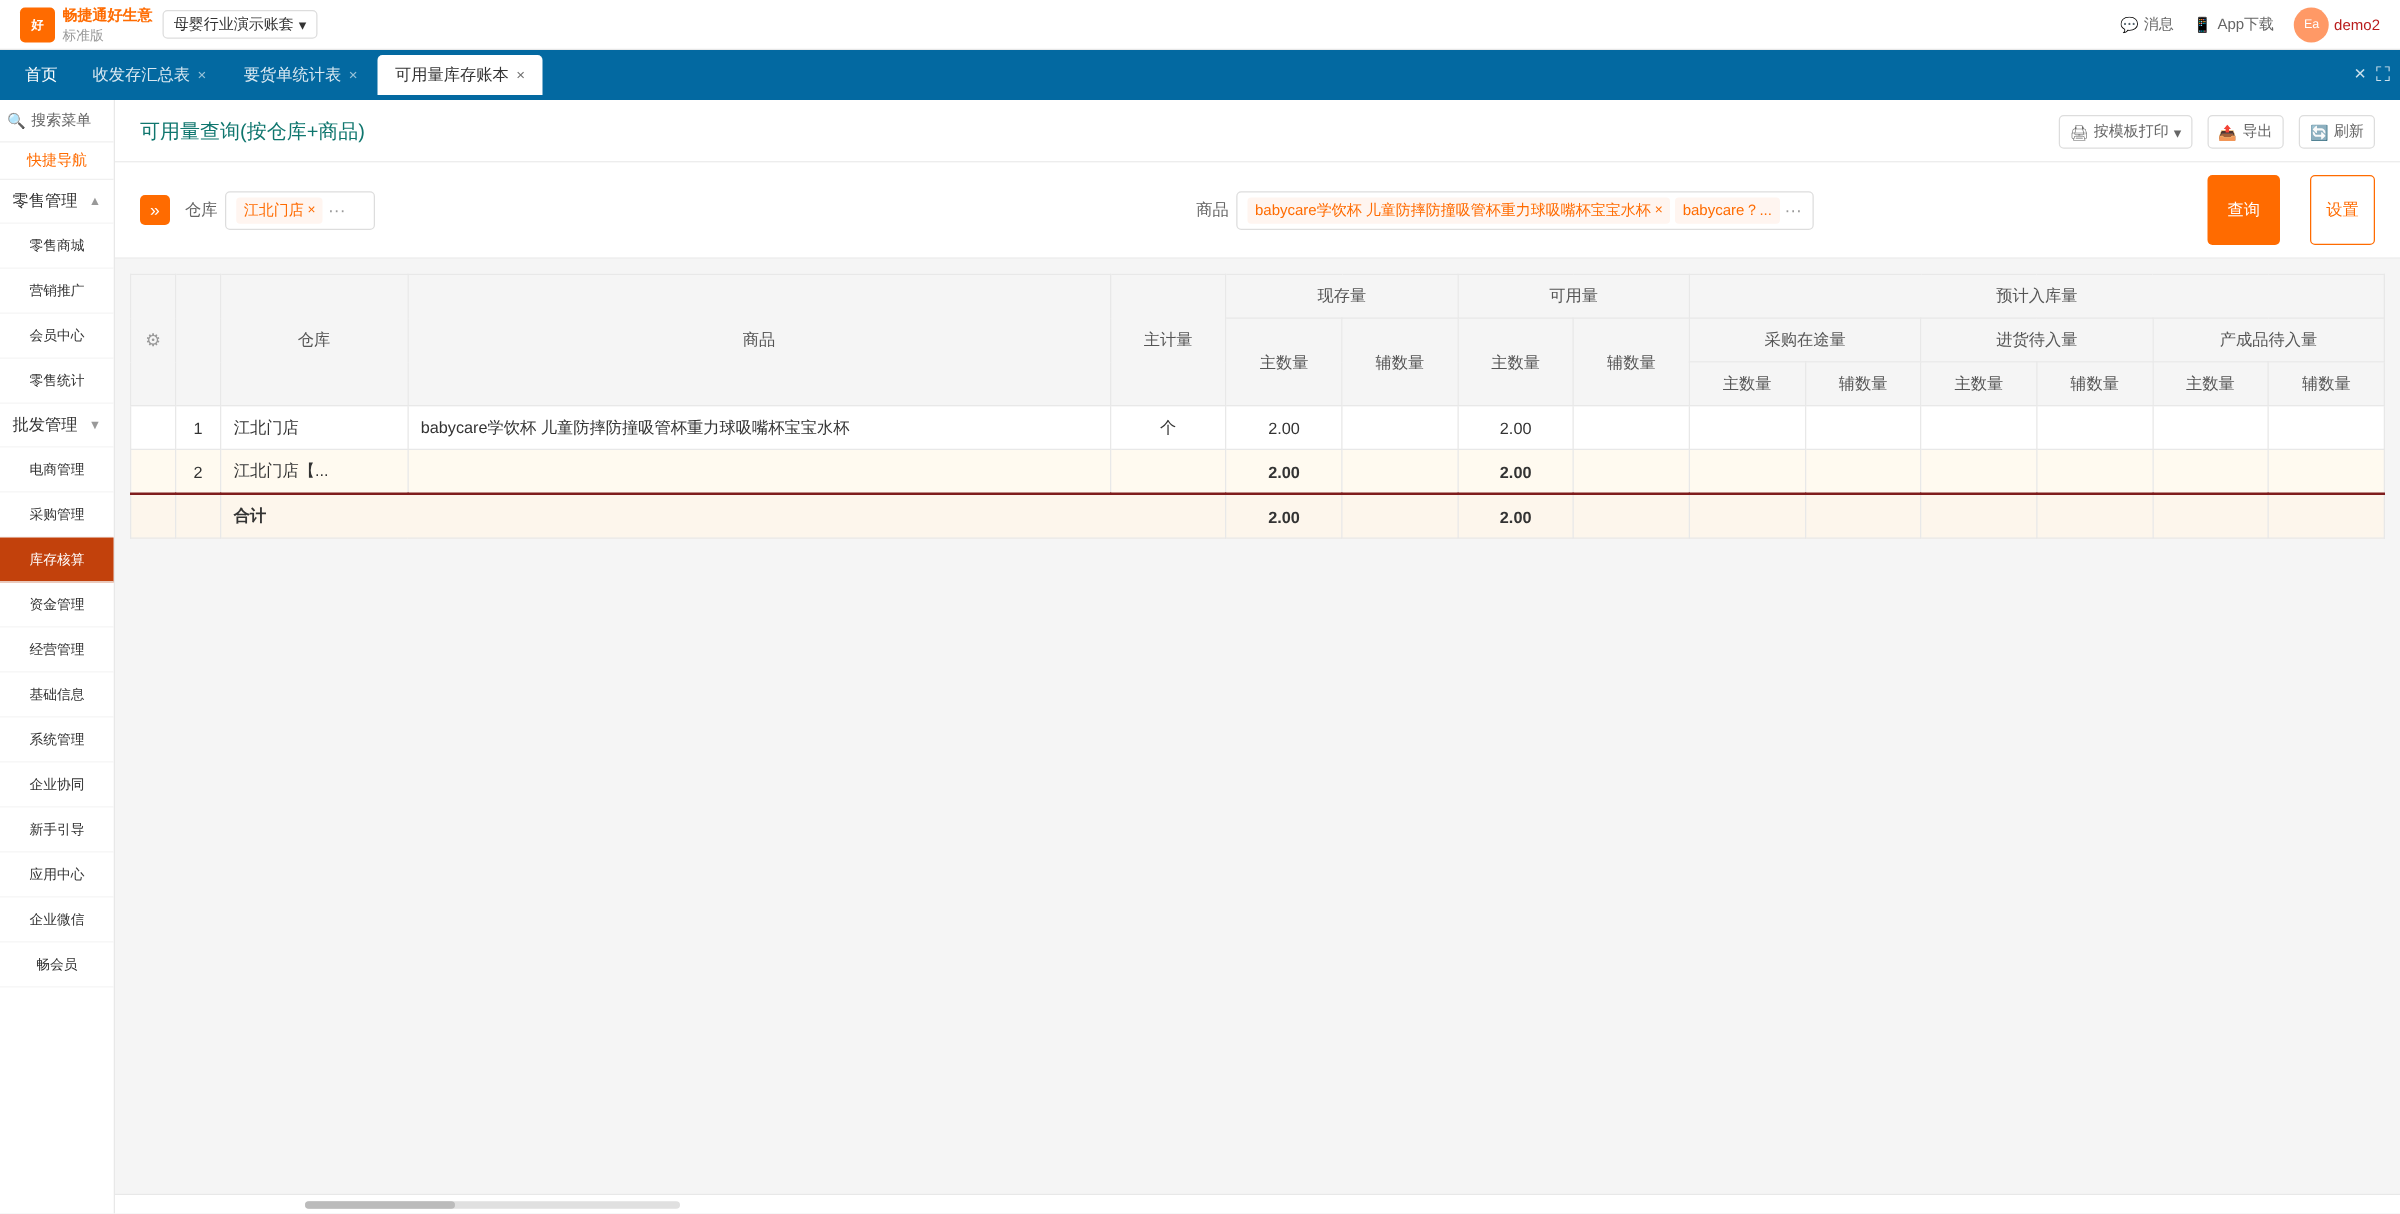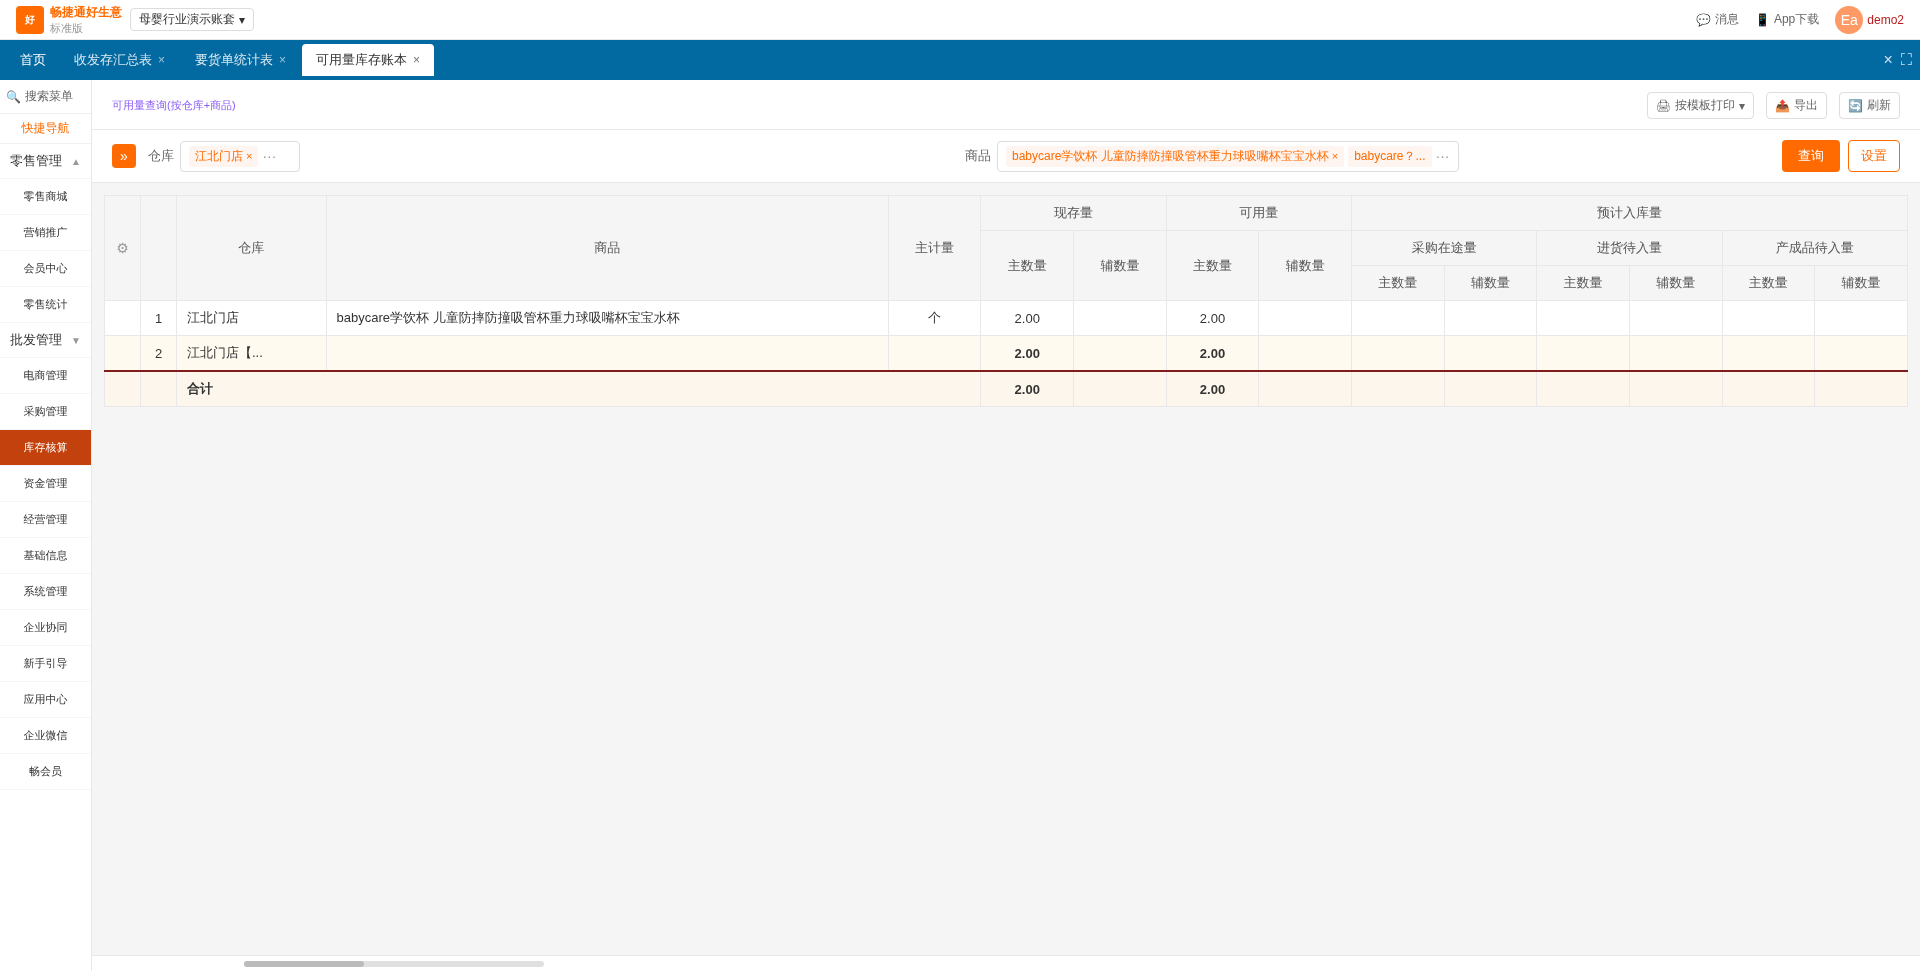--- a/index.html
+++ b/index.html
@@ -21,21 +21,21 @@
     .logo-icon { width: 28px; height: 28px; background: #ff6b00; border-radius: 4px; display: flex; align-items: center; justify-content: center; color: white; font-size: 10px; font-weight: bold; }
     .brand-name { font-size: 12px; color: #ff6b00; font-weight: bold; }
     .sub-brand { font-size: 11px; color: #999; }
     .industry-selector {
       display: flex; align-items: center; gap: 4px;
       border: 1px solid #ddd; border-radius: 4px; padding: 2px 8px;
       font-size: 12px; color: #333; cursor: pointer; background: #fff;
     }
     .top-bar-right { display: flex; align-items: center; gap: 16px; }
     .top-bar-action { display: flex; align-items: center; gap: 4px; font-size: 12px; color: #666; cursor: pointer; }
-    .avatar { width: 28px; height: 28px; border-radius: 50%; background: #ff9966; display: flex; align-items: center; justify-content: center; color: white; font-size: 14px; }
+    .avatar { width: 28px; height: 28px; border-radius: 50%; background: #ff9966; display: flex; align-items: center; justify-content: center; color: white; font-size: 10px; }
     .username { font-size: 12px; color: #b91c1c; }
 
     
     .nav-tabs {
       height: 40px;
       background: #0369a1;
       display: flex;
       align-items: center;
       padding: 0 8px;
       flex-shrink: 0;
@@ -118,21 +118,21 @@
     
     .page-header {
       background: #fff;
       padding: 12px 20px 0 20px;
       border-bottom: 1px solid #e8e8e8;
       flex-shrink: 0;
     }
     .page-title-row {
       display: flex; align-items: center; justify-content: space-between; padding-bottom: 10px;
     }
-    .page-title { font-size: 11px; font-weight: 500; color: #8b5cf6; }
+    .page-title { font-size: 16px; font-weight: 500; color: #0f766e; }
     .page-actions { display: flex; align-items: center; gap: 12px; }
     .action-btn {
       display: flex; align-items: center; gap: 4px;
       font-size: 12px; color: #666; cursor: pointer; padding: 4px 8px;
       border: 1px solid #ddd; border-radius: 4px; background: #fff;
     }
 
     
     .filter-area {
       background: #fff;
@@ -154,28 +154,28 @@
       display: flex; align-items: center; gap: 4px;
       border: 1px solid #ddd; border-radius: 4px; padding: 4px 8px;
       background: #fff; min-width: 120px; font-size: 12px;
     }
     .filter-tag {
       background: #fff5f0; color: #ff6b00; padding: 2px 6px;
       border-radius: 3px; font-size: 12px; display: flex; align-items: center; gap: 3px;
     }
     .filter-tag-close { cursor: pointer; font-size: 11px; }
     .filter-more { color: #999; font-size: 14px; cursor: pointer; }
-    .filter-actions { display: flex; gap: 8px; margin-left: auto; flex-shrink: 0; }
+    .filter-actions { display: flex; gap: 24px; margin-left: auto; flex-shrink: 0; }
     .btn-query {
       background: #ff6b00; color: white; border: none;
       padding: 6px 16px; border-radius: 4px; font-size: 13px; cursor: pointer;
     }
     .btn-settings {
       background: #fff; color: #ff6b00; border: 1px solid #ff6b00;
-      padding: 6px 12px; border-radius: 4px; font-size: 13px; cursor: pointer;
+      padding: 18px 12px; border-radius: 4px; font-size: 13px; cursor: pointer;
     }
 
     
     .table-container {
       flex: 1;
       overflow: auto;
       padding: 12px;
       background: #f5f5f5;
     }
     .data-table {

